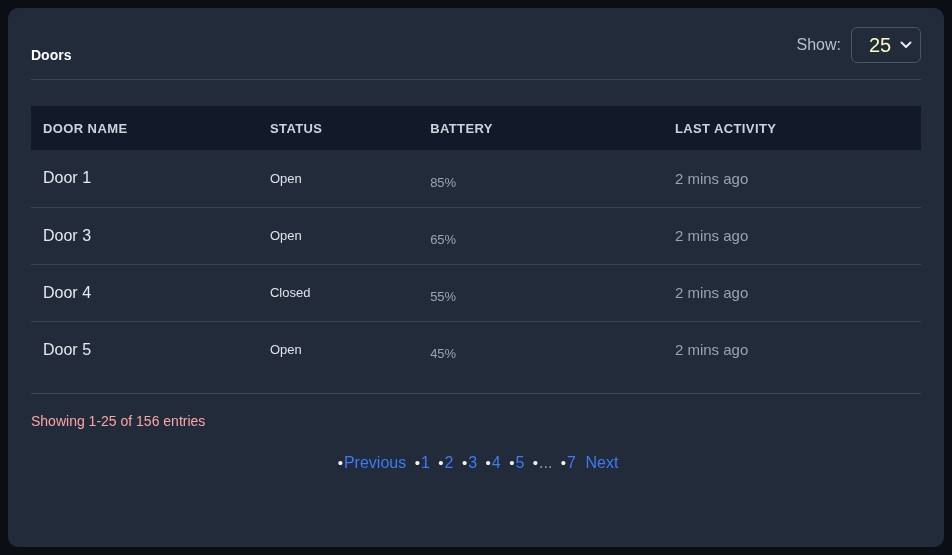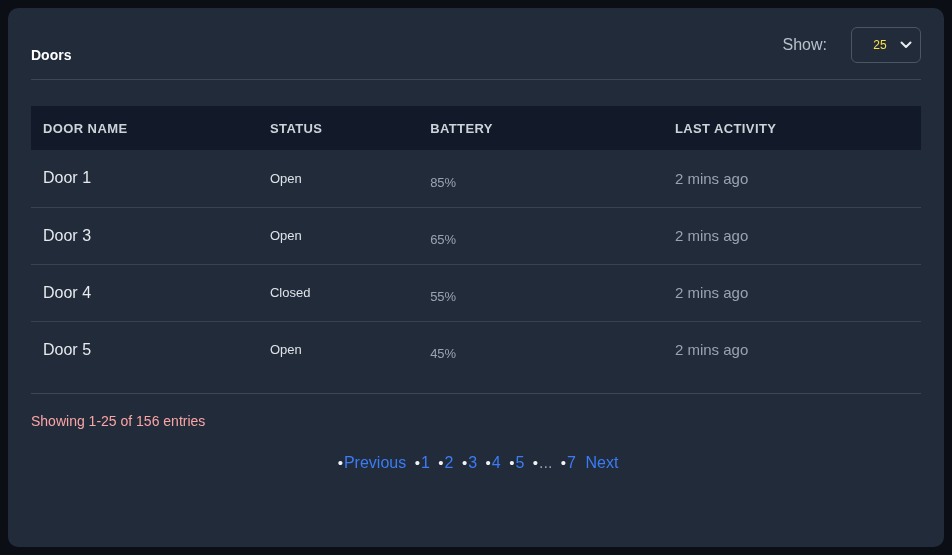--- a/index.html
+++ b/index.html
@@ -15,29 +15,29 @@
     background: #212b3a;
     border-radius: 10px;
     padding: 0 23px;
   }
   .card-header {
     display: flex; justify-content: space-between; align-items: center;
     padding: 18px 0 16px;
     border-bottom: 1px solid #3d4654;
   }
   .title { color: #ffffff; font-size: 14px; font-weight: bold; margin-top: 21px; }
-  .show-group { display: flex; align-items: center; gap: 24px; }
+  .show-group { display: flex; align-items: center; gap: 10px; }
   .show-label { color: #b8c0cb; font-size: 16px; }
   .select-wrap { position: relative; }
   select.page-size {
     appearance: none; -webkit-appearance: none; -moz-appearance: none;
-    background: #212b3a; color: #fde047;
+    background: #212b3a; color: #fef9c3;
     border: 1px solid #4b5563; border-radius: 6px;
     width: 70px; height: 36px;
-    font-size: 12px; font-family: "Liberation Sans", sans-serif;
+    font-size: 20px; font-family: "Liberation Sans", sans-serif;
     padding: 0 20px 0 8px; text-align: center;
     cursor: pointer; outline: none;
   }
   .chevron {
     position: absolute; right: 9px; top: 50%;
     transform: translateY(-50%);
     pointer-events: none; line-height: 0;
   }
   table.doors {
     width: 100%; border-collapse: collapse; margin-top: 26px;

